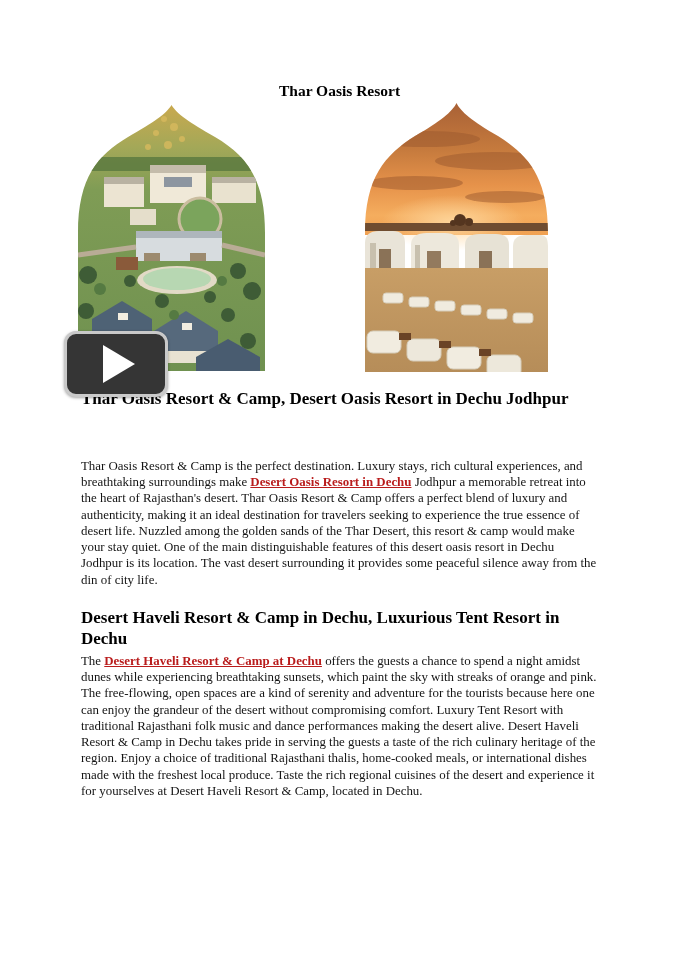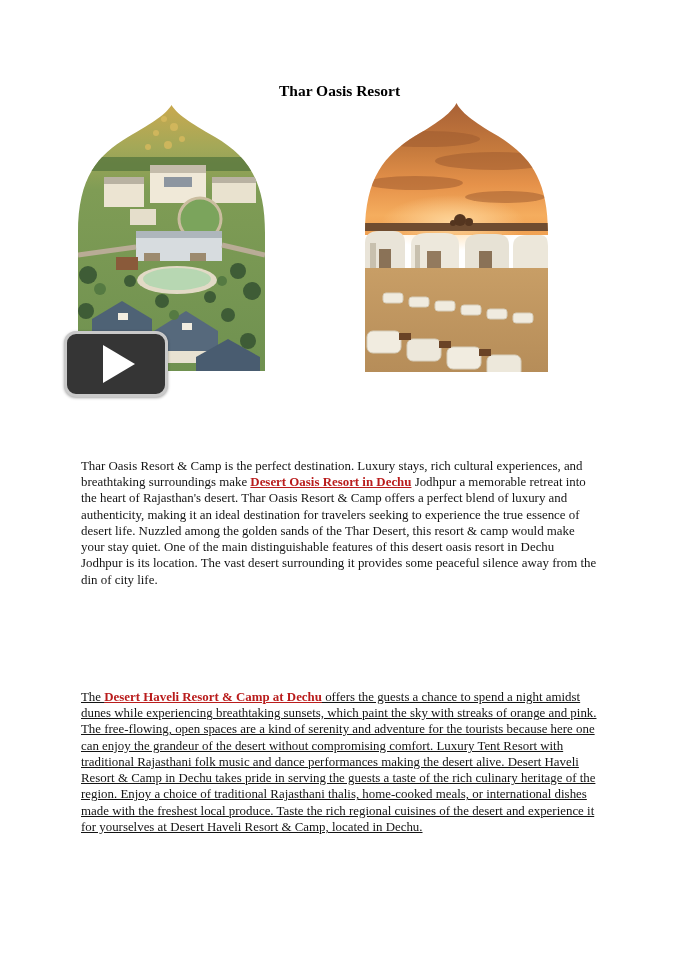--- a/index.html
+++ b/index.html
@@ -22,21 +22,21 @@
     font-size:17px;font-weight:bold;line-height:1.26;color:#000;
   }
   .heading-1{top:388px;}
   .heading-2{top:607px;}
   .para{
     position:absolute;left:81px;width:517px;
     font-size:12.9px;line-height:1.26;color:#141414;
     text-align:left;
   }
   .para-1{top:445px;}
-  .para-2{top:676px;text-decoration:underline;}
+  .para-2{top:640px;}
   .doclink{
     color:#b91c1c;font-weight:bold;text-decoration:underline;cursor:pointer;
   }
   .play-button{
     position:absolute;left:64px;top:331px;width:104px;height:66px;
     background:#353535;border:3px solid #c9c9c9;border-radius:12px;
     box-shadow:0 1px 3px rgba(0,0,0,0.35);
     display:flex;align-items:center;justify-content:center;
     box-sizing:border-box;z-index:5;cursor:pointer;
   }
@@ -210,17 +210,19 @@
           <rect x="114" y="246" width="12" height="7" fill="#6a4326"></rect>
         </g>
       </g>
     </svg>
   </div>
 
   <div class="play-button">
     <div class="play-triangle"></div>
   </div>
 
+  <div class="heading heading-1">Thar Oasis Resort &amp; Camp, Desert Oasis Resort in Dechu Jodhpur</div>
   <p class="para para-1"><span>Thar Oasis Resort &amp; Camp is the perfect destination. Luxury stays, rich cultural experiences, and breathtaking surroundings make </span><a class="doclink">Desert Oasis Resort in Dechu</a><span> Jodhpur a memorable retreat into the heart of Rajasthan's desert. Thar Oasis Resort &amp; Camp offers a perfect blend of luxury and authenticity, making it an ideal destination for travelers seeking to experience the true essence of desert life. Nuzzled among the golden sands of the Thar Desert, this resort &amp; camp would make your stay quiet. One of the main distinguishable features of this desert oasis resort in Dechu Jodhpur is its location. The vast desert surrounding it provides some peaceful silence away from the din of city life.</span></p>
 
+  <div class="heading heading-2">Desert Haveli Resort &amp; Camp in Dechu, Luxurious Tent Resort in Dechu</div>
   <p class="para para-2"><span>The </span><a class="doclink">Desert Haveli Resort &amp; Camp at Dechu</a><span> offers the guests a chance to spend a night amidst dunes while experiencing breathtaking sunsets, which paint the sky with streaks of orange and pink. The free-flowing, open spaces are a kind of serenity and adventure for the tourists because here one can enjoy the grandeur of the desert without compromising comfort. Luxury Tent Resort with traditional Rajasthani folk music and dance performances making the desert alive. Desert Haveli Resort &amp; Camp in Dechu takes pride in serving the guests a taste of the rich culinary heritage of the region. Enjoy a choice of traditional Rajasthani thalis, home-cooked meals, or international dishes made with the freshest local produce. Taste the rich regional cuisines of the desert and experience it for yourselves at Desert Haveli Resort &amp; Camp, located in Dechu.</span></p>
 
 </div>
 
 </body></html>

